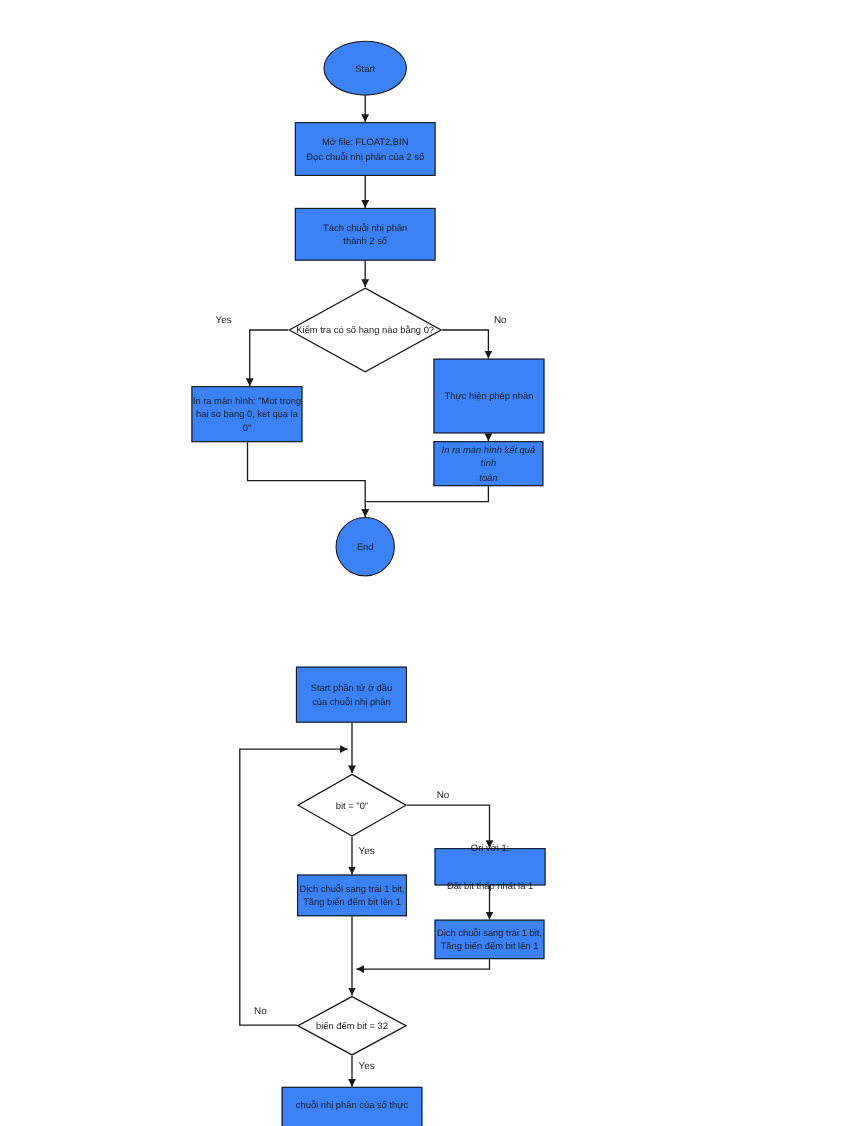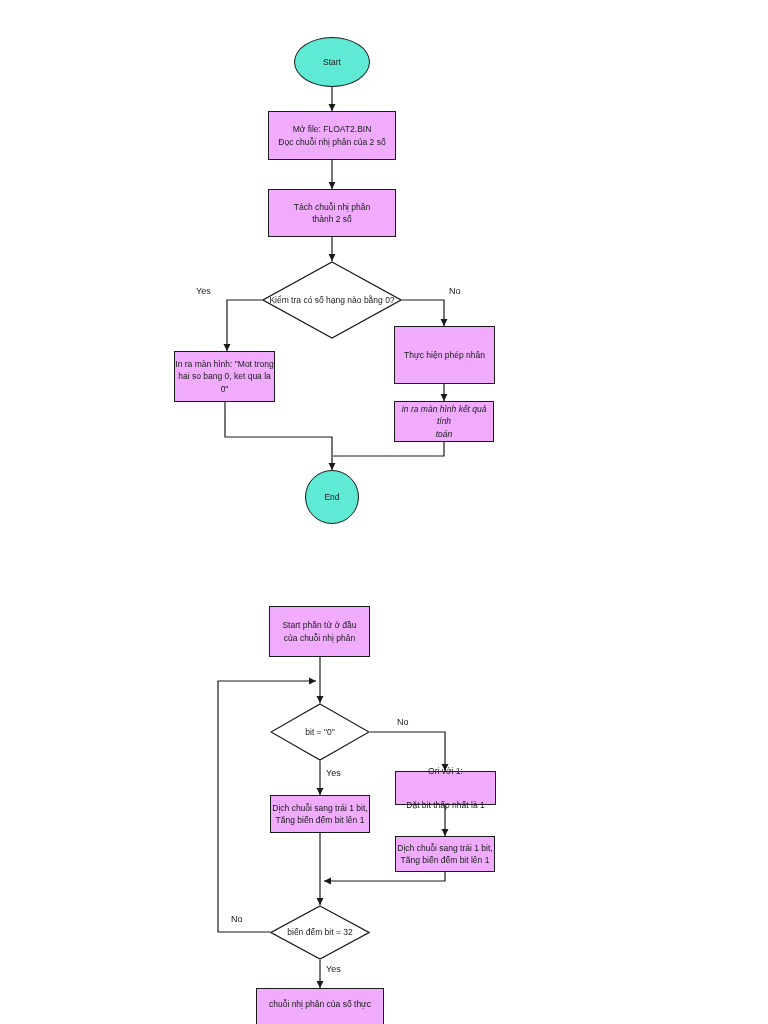--- a/index.html
+++ b/index.html
@@ -14,22 +14,22 @@
   #connectors { position: absolute; left: 0; top: 0; z-index: 0; }
   .node {
     position: absolute;
     display: flex; flex-direction: column;
     align-items: center; justify-content: center;
     text-align: center;
     font-size: 8.5px; line-height: 1.45;
     box-sizing: border-box;
     z-index: 1;
   }
-  .rect  { border: 1px solid #1a1a1a; background: #f0abfc; }
-  .round { border: 1px solid #1a1a1a; background: #5eead4; border-radius: 50%; }
+  .rect  { border: 1px solid #1a1a1a; background: #3b82f6; }
+  .round { border: 1px solid #1a1a1a; background: #3b82f6; border-radius: 50%; }
   .diamond { background: transparent; }
   .diamond svg { position: absolute; left: 0; top: 0; }
   .diamond .dlabel { position: relative; z-index: 1; padding: 0 4px; }
   .edge-label { position: absolute; font-size: 9px; z-index: 2; }
   .top-align { justify-content: flex-start; padding-top: 9px; }
 </style>
 </head>
 <body>
 
 <svg id="connectors" width="768" height="1024" viewBox="0 0 768 1024">
@@ -82,21 +82,21 @@
 </div>
 
 <span class="edge-label" style="left:196px; top:286px;">Yes</span>
 <span class="edge-label" style="left:449px; top:286px;">No</span>
 
 <div class="node rect" style="left:174px; top:351px; width:101px; height:51px;">
   <span>In ra màn hình: "Mot trong</span>
   <span>hai so bang 0, ket qua la 0"</span>
 </div>
 
-<div class="node rect" style="left:394px; top:326px; width:101px; height:58px;">
+<div class="node rect" style="left:394px; top:326px; width:101px; height:68px;">
   <span>Thực hiện phép nhân</span>
 </div>
 
 <div class="node rect" style="left:394px; top:401px; width:100px; height:41px;font-style:italic;">
   <span>In ra màn hình kết quả tính</span>
   <span>toán</span>
 </div>
 
 <div class="node round" style="left:305px; top:470px; width:54px; height:54px;">
   <span>End</span>

